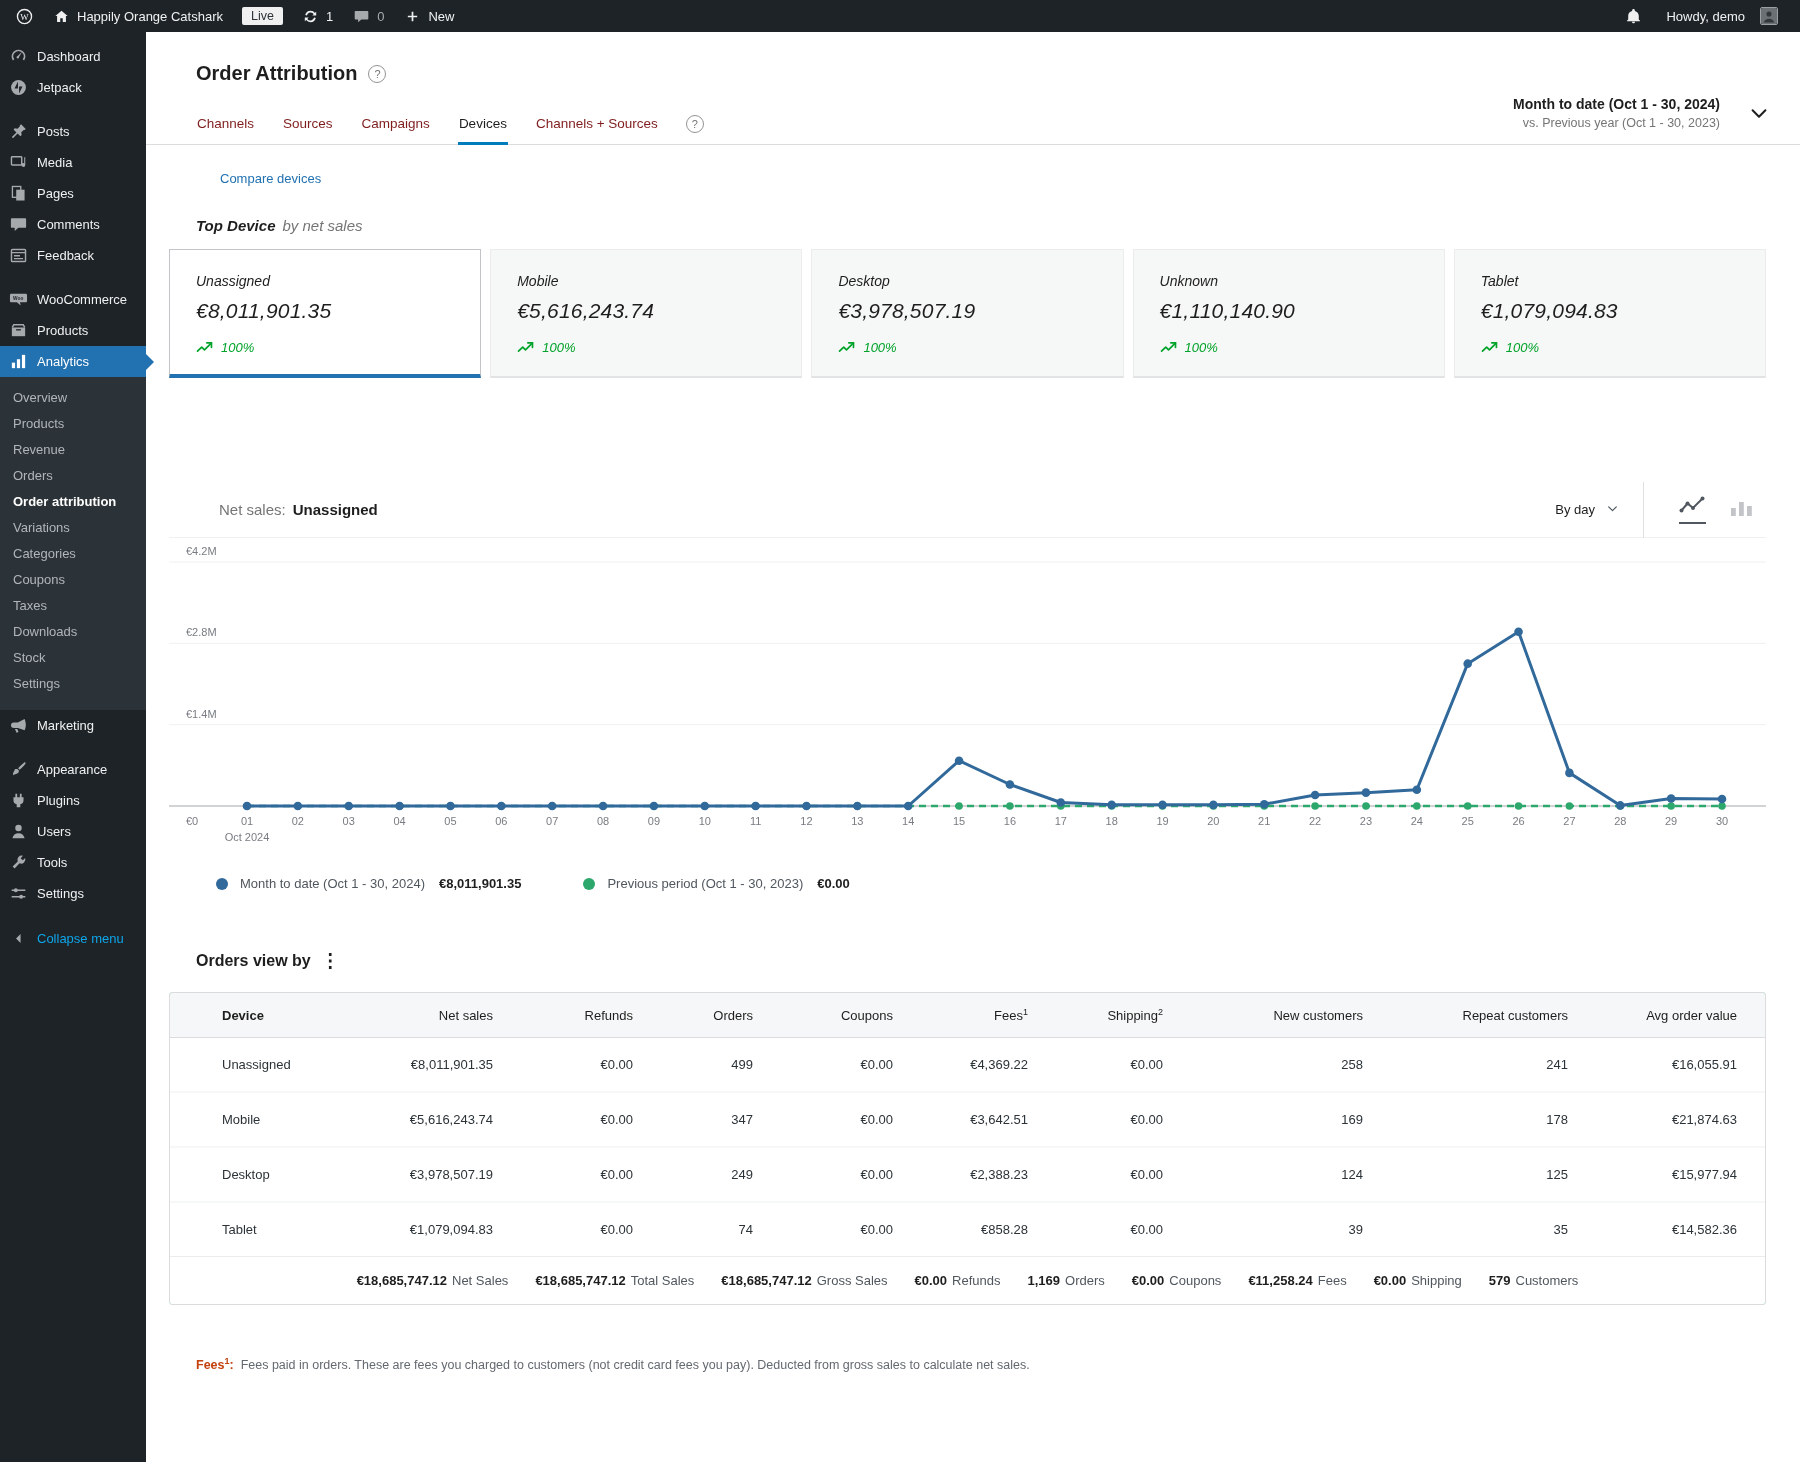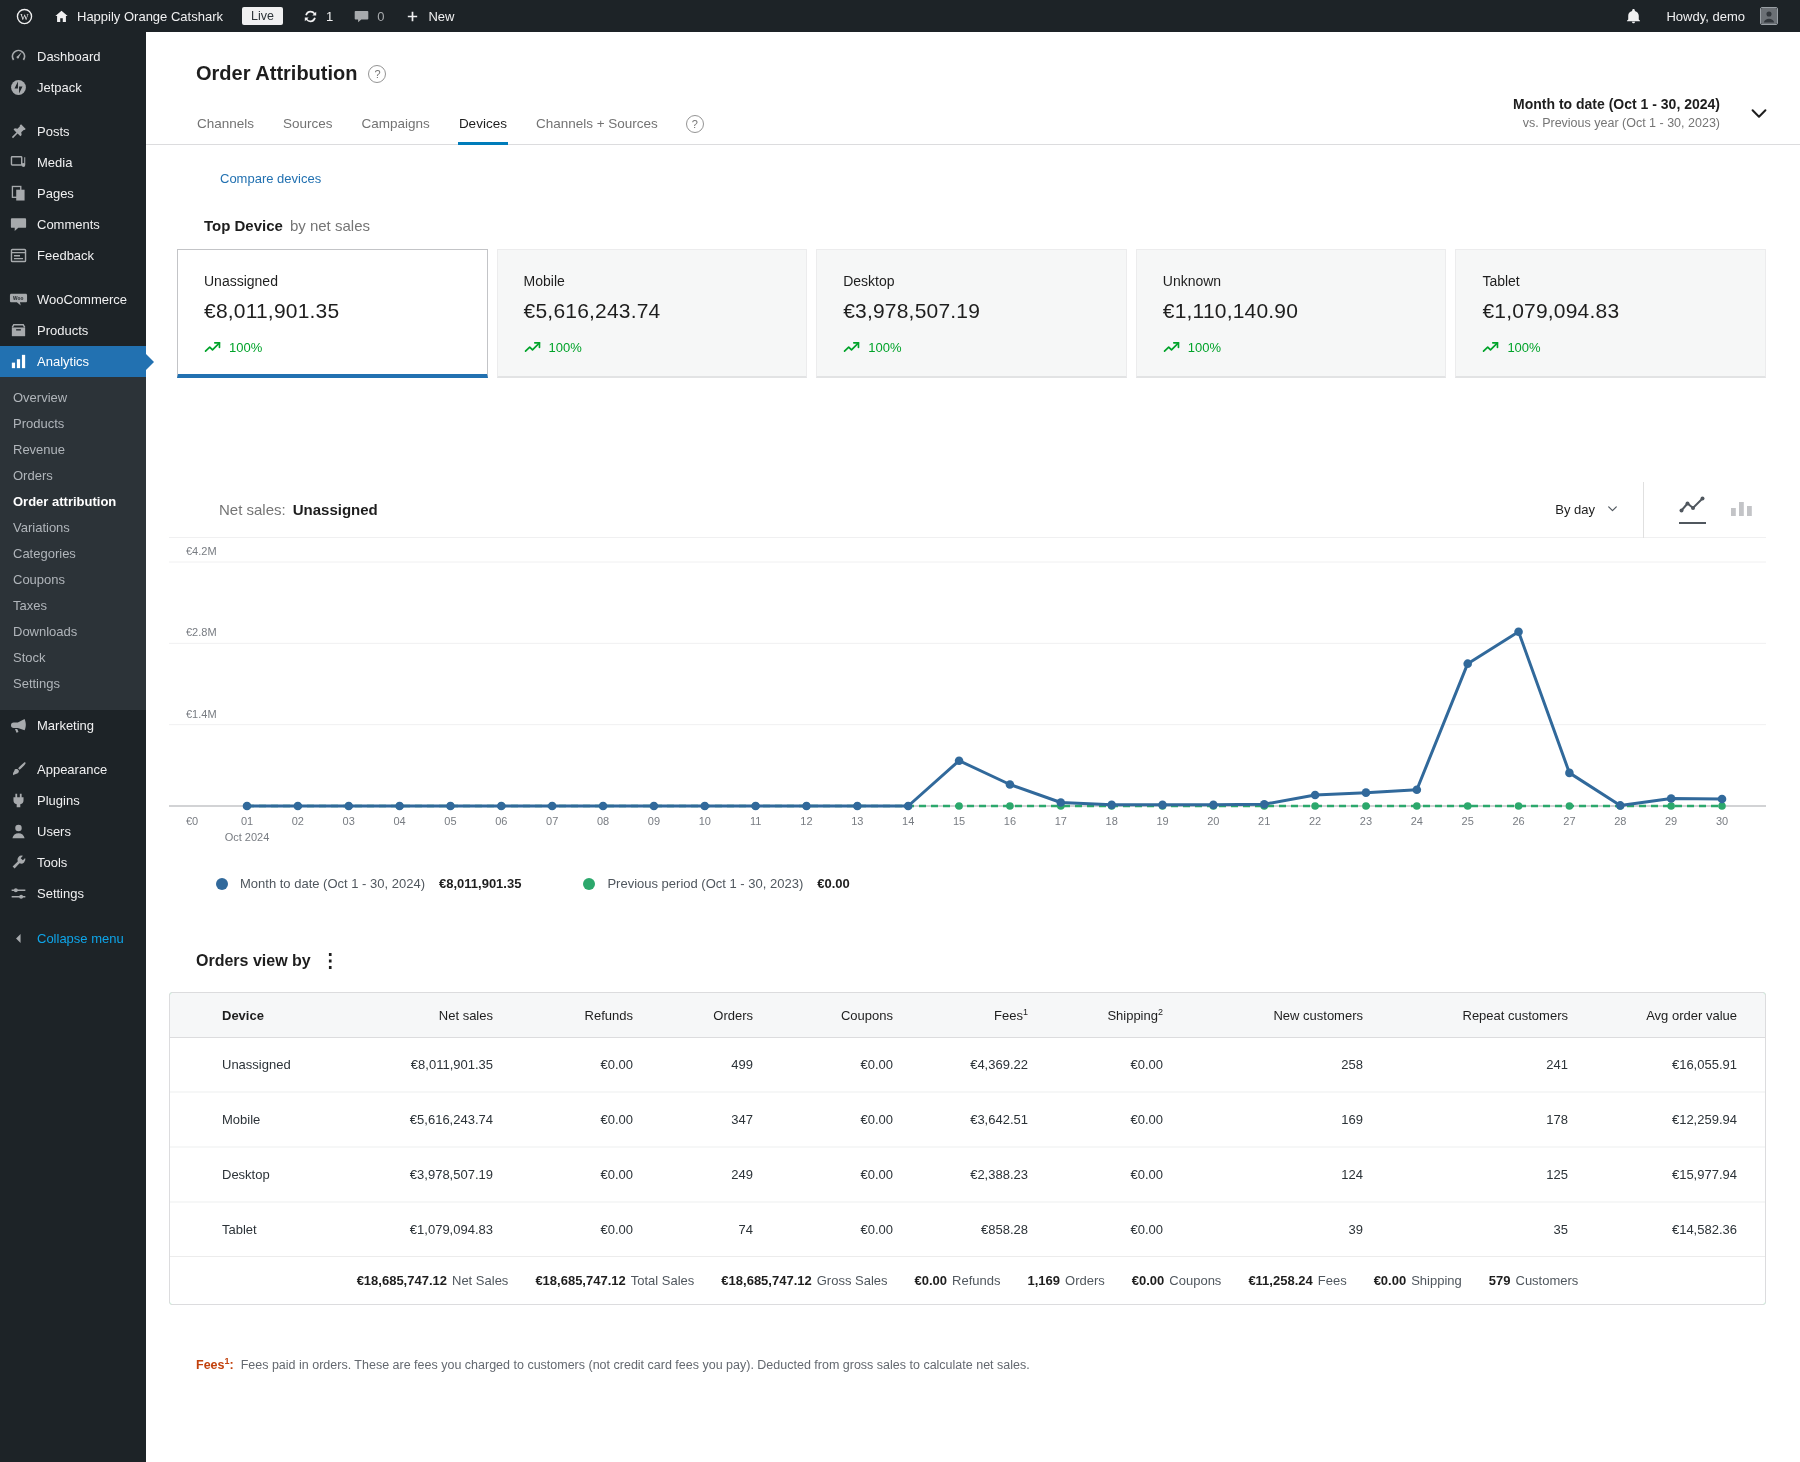--- a/index.html
+++ b/index.html
@@ -42,35 +42,35 @@
   
   .main { position:absolute; top:32px; left:146px; right:0; bottom:0; background:#fff; z-index:1; }
 
   .page-head { position:relative; padding:30px 34px 0 50px; }
   .page-title-row { display:flex; align-items:center; gap:11px; }
   .page-title { font-size:20px; font-weight:700; color:#1e1e1e; }
   .help-circle { width:18px; height:18px; border:1.5px solid #949494; border-radius:50%; color:#757575;
     font-size:11px; display:flex; align-items:center; justify-content:center; cursor:pointer; flex:none; }
   .tabs-wrap { display:flex; align-items:center; gap:27px; margin:21px -34px 0 -50px; padding:0 34px 0 50px;
     border-bottom:1px solid #dcdcde; }
-  .tab { padding:10px 1px 11px; color:#737373; font-size:13.5px; cursor:pointer;
+  .tab { padding:10px 1px 11px; color:#7f1d1d; font-size:13.5px; cursor:pointer;
     border-bottom:3.5px solid transparent; margin-bottom:-1px; }
   .tab.active { border-bottom-color:#007cba; color:#1e1e1e; }
   .tabs-help { margin-bottom:2px; }
 
   .date-range { position:absolute; top:64px; right:30px; display:flex; align-items:center; gap:28px; }
   .dr-text { text-align:right; }
   .dr-primary { font-size:14px; font-weight:700; color:#1e1e1e; }
   .dr-secondary { font-size:12.5px; color:#757575; margin-top:4px; }
   .dr-chevron { color:#1e1e1e; cursor:pointer; display:flex; }
   .dr-chevron svg { width:22px; height:22px; }
 
   .compare-link { display:inline-block; margin:26px 0 0 74px; color:#2271b1; font-size:13px; cursor:pointer; }
 
-  .topdev { margin:30px 34px 0 31px; }
+  .topdev { margin:30px 34px 0 23px;font-style:italic; }
   .topdev-head { font-size:15px; color:#757575; margin-left:27px; }
   .topdev-head b { color:#1e1e1e; font-weight:700; margin-right:7px; }
   .cards { display:flex; gap:9px; margin-top:15px; }
   .card { flex:1; background:#f6f7f7; border:1px solid #ececed; border-bottom:2px solid #e2e3e4;
     padding:23px 26px 19px; cursor:pointer; }
   .card.selected { background:#fff; border:1px solid #c3c4c7; border-bottom:4px solid #2271b1; }
   .card-label { font-size:14px; color:#1e1e1e; }
   .card-value { font-size:21px; color:#1e1e1e; margin-top:10px; letter-spacing:.2px; }
   .card-trend { margin-top:17px; display:flex; align-items:center; gap:8px; color:#00a32a; font-size:13px; }
   .card-trend svg { width:17px; height:13px; }
@@ -663,21 +663,21 @@
               <tr>
                 <td>Mobile</td>
                 <td>€5,616,243.74</td>
                 <td>€0.00</td>
                 <td>347</td>
                 <td>€0.00</td>
                 <td>€3,642.51</td>
                 <td>€0.00</td>
                 <td>169</td>
                 <td>178</td>
-                <td>€12,259.94</td>
+                <td>€21,874.63</td>
               </tr>
               <tr>
                 <td>Desktop</td>
                 <td>€3,978,507.19</td>
                 <td>€0.00</td>
                 <td>249</td>
                 <td>€0.00</td>
                 <td>€2,388.23</td>
                 <td>€0.00</td>
                 <td>124</td>

